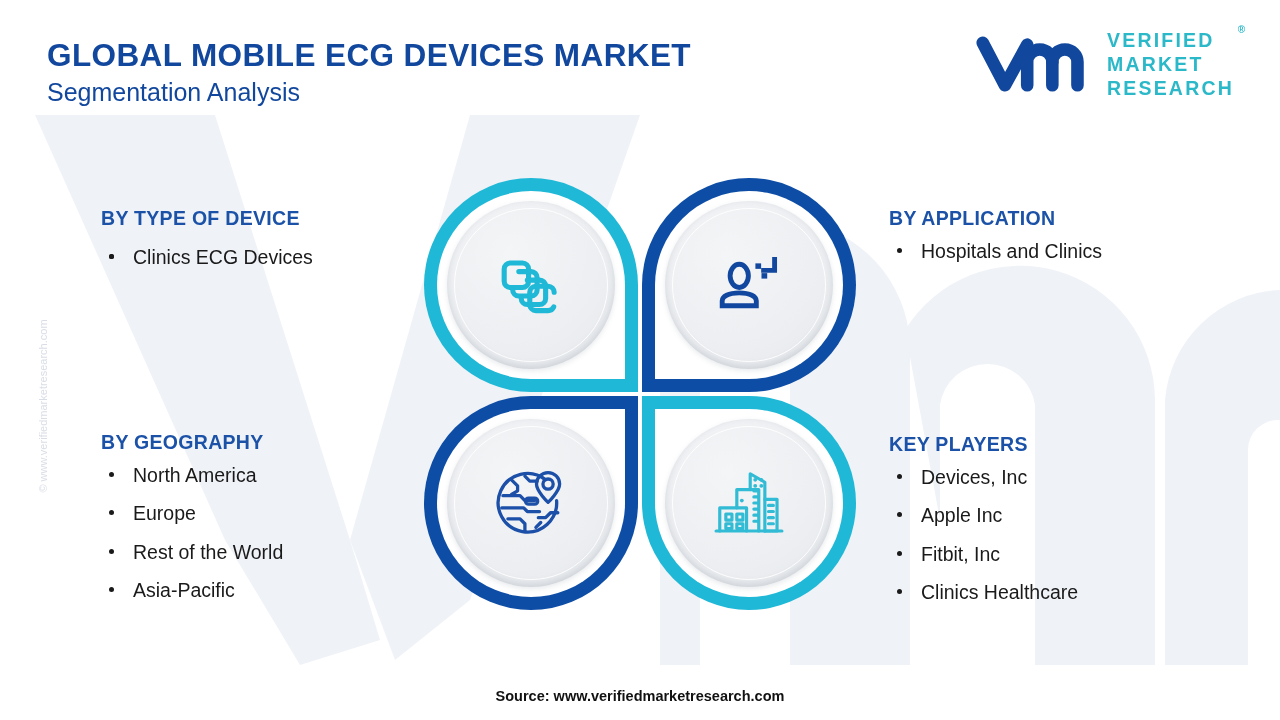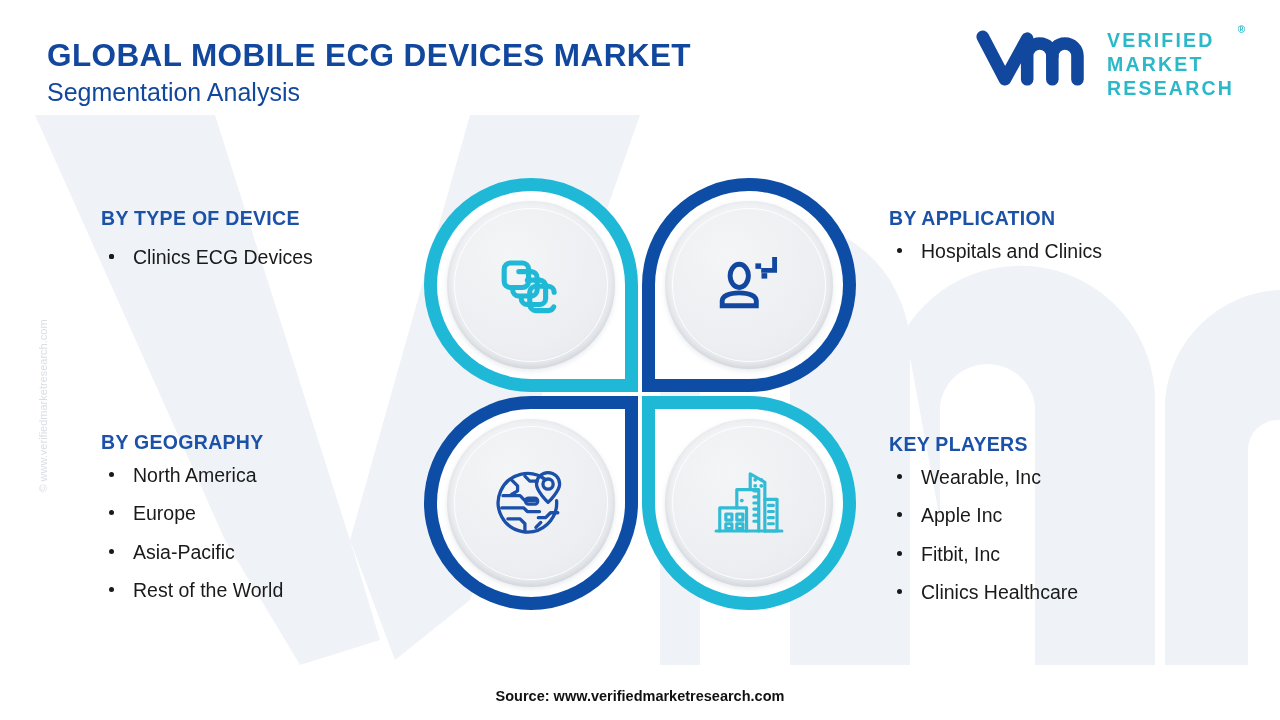--- a/index.html
+++ b/index.html
@@ -27,21 +27,21 @@
   #main-title {
     font-size:31.5px; font-weight:bold; letter-spacing:.4px;
     color:#12479e; line-height:1.08; white-space:nowrap;
   }
   #sub-title {
     font-size:25px; font-weight:normal; color:#12479e;
     margin-top:7px; line-height:1.1;
   }
 
   
-  #logo { position:absolute; right:46px; top:27px; display:flex; align-items:flex-start; gap:16px; }
+  #logo { position:absolute; right:46px; top:27px; display:flex; align-items:center; gap:16px; }
   #logo-mark { width:116px; height:62px; }
   #logo-words { position:relative; padding-top:1px; }
   #logo-words div {
     color:#2bb8c8; font-size:19.5px; font-weight:bold;
     letter-spacing:2.2px; line-height:1.24; white-space:nowrap;
   }
   #logo-reg {
     position:absolute; top:-3px; right:-11px;
     font-size:10px; color:#2bb8c8; font-weight:bold;
   }
@@ -179,29 +179,29 @@
   <ul>
     <li><span class="bullet"></span><span>Hospitals and Clinics</span></li>
   </ul>
 </div>
 
 <div class="seg" id="seg-geo">
   <div class="seg-title">BY GEOGRAPHY</div>
   <ul>
     <li><span class="bullet"></span><span>North America</span></li>
     <li><span class="bullet"></span><span>Europe</span></li>
+    <li><span class="bullet"></span><span>Rest of the World</span></li>
     <li><span class="bullet"></span><span>Asia-Pacific</span></li>
-    <li><span class="bullet"></span><span>Rest of the World</span></li>
   </ul>
 </div>
 
 <div class="seg" id="seg-players">
   <div class="seg-title">KEY PLAYERS</div>
   <ul>
-    <li><span class="bullet"></span><span>Wearable, Inc</span></li>
+    <li><span class="bullet"></span><span>Devices, Inc</span></li>
     <li><span class="bullet"></span><span>Apple Inc</span></li>
     <li><span class="bullet"></span><span>Fitbit, Inc</span></li>
     <li><span class="bullet"></span><span>Clinics Healthcare</span></li>
   </ul>
 </div>
 
 <div id="pinwheel">
 
   <div class="quad" id="quad-tl">
     <div class="ring" style="background:#1FB8D6;"></div>

